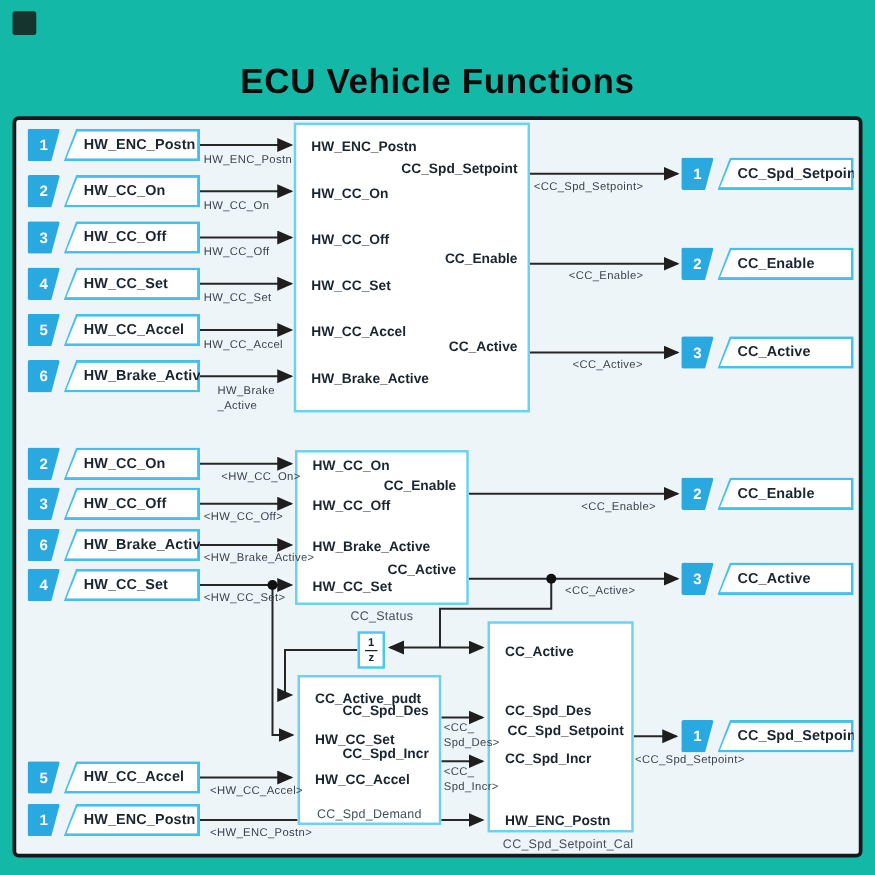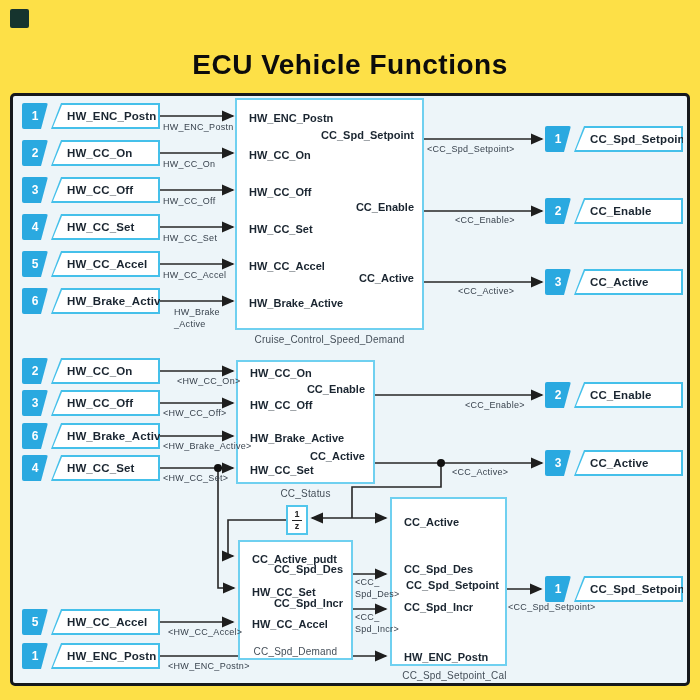--- a/index.html
+++ b/index.html
@@ -1,16 +1,16 @@
 <!DOCTYPE html>
 <html><head>
 <meta charset="utf-8">
 <style>
   html,body{margin:0;padding:0;background:#fff;}
-  #stage{position:relative;width:700px;height:700px;background:#fde047;
+  #stage{position:relative;width:700px;height:700px;background:#14b8a6;
          font-family:"Liberation Sans",sans-serif;overflow:hidden;}
   .title{position:absolute;top:30px;left:0;width:700px;text-align:center;
          font-size:28px;font-weight:bold;color:#0c0c0c;letter-spacing:.5px;}
   .corner-mark{position:absolute;left:10px;top:9px;width:19px;height:19px;
          background:#16342e;border-radius:2px;}
   .frame{position:absolute;left:10px;top:93px;width:680px;height:593px;
          box-sizing:border-box;border:3px solid #16191c;border-radius:5px;
          background:#edf5f9;}
   svg.wires{position:absolute;left:0;top:0;pointer-events:none;}
   
@@ -95,21 +95,20 @@
     <span class="pin" style="top:11px">HW_ENC_Postn</span>
     <span class="pin" style="top:48px">HW_CC_On</span>
     <span class="pin" style="top:85px">HW_CC_Off</span>
     <span class="pin" style="top:122px">HW_CC_Set</span>
     <span class="pin" style="top:159px">HW_CC_Accel</span>
     <span class="pin" style="top:196px">HW_Brake_Active</span>
     <span class="pout" style="top:28px">CC_Spd_Setpoint</span>
     <span class="pout" style="top:100px">CC_Enable</span>
     <span class="pout" style="top:171px">CC_Active</span>
   </div>
-  <div class="caption" style="left:235px;top:334px;width:189px;">Cruise_Control_Speed_Demand</div>
 
   <div class="blk" style="left:236px;top:360px;width:139px;height:124px;">
     <span class="pin" style="top:4px">HW_CC_On</span>
     <span class="pin" style="top:36px">HW_CC_Off</span>
     <span class="pin" style="top:69px">HW_Brake_Active</span>
     <span class="pin" style="top:101px">HW_CC_Set</span>
     <span class="pout" style="top:20px">CC_Enable</span>
     <span class="pout" style="top:87px">CC_Active</span>
   </div>
   <div class="caption" style="left:236px;top:488px;width:139px;">CC_Status</div>

